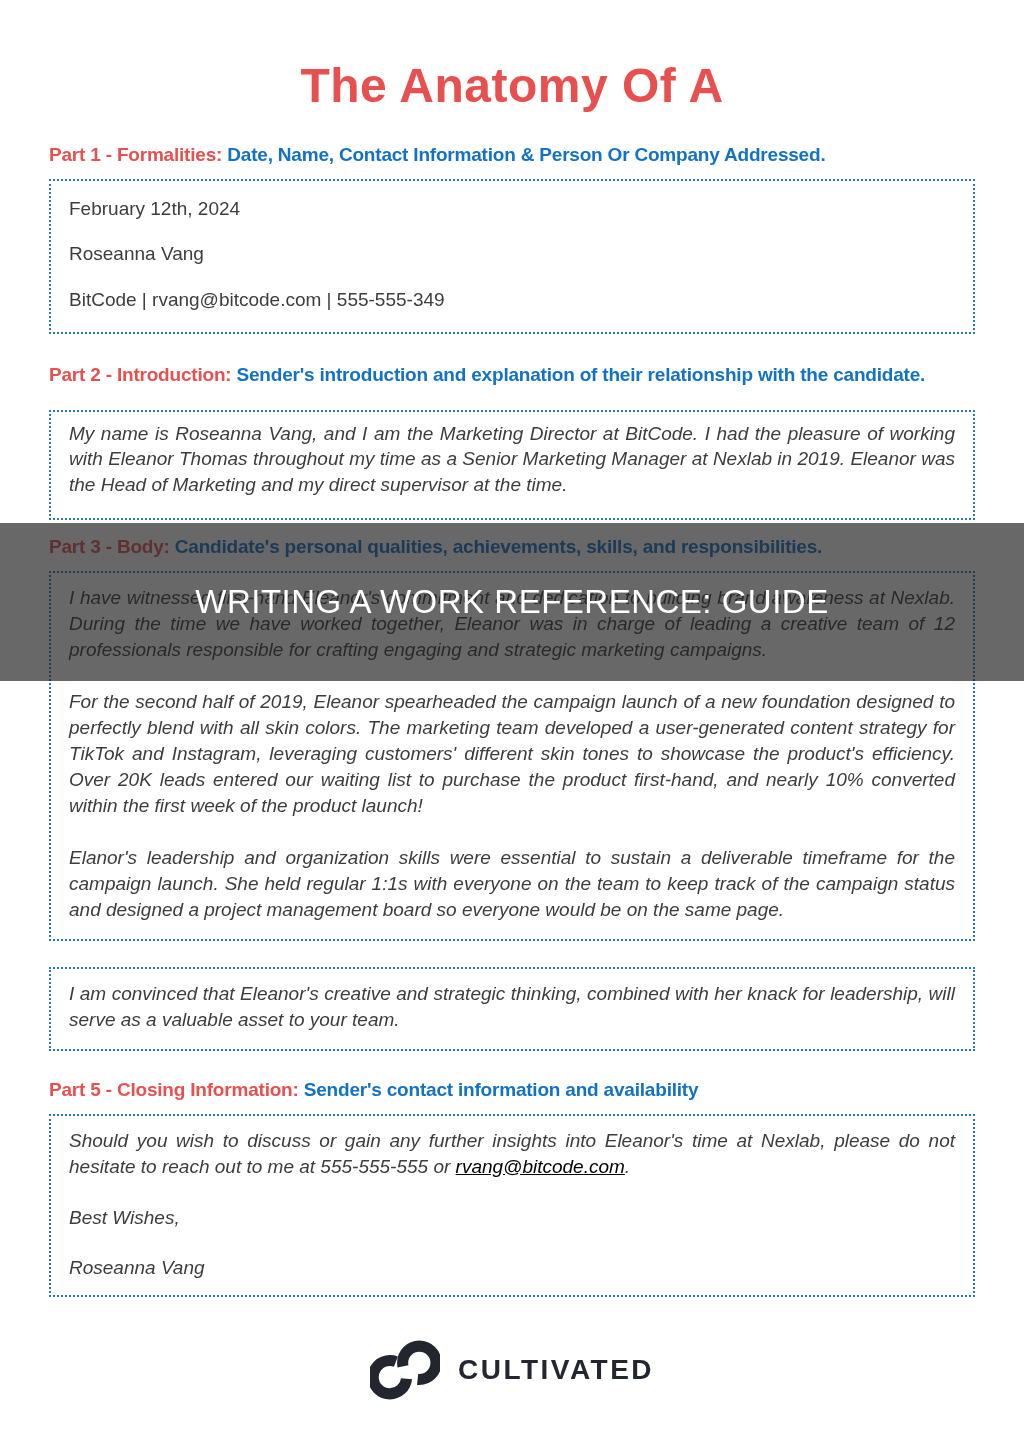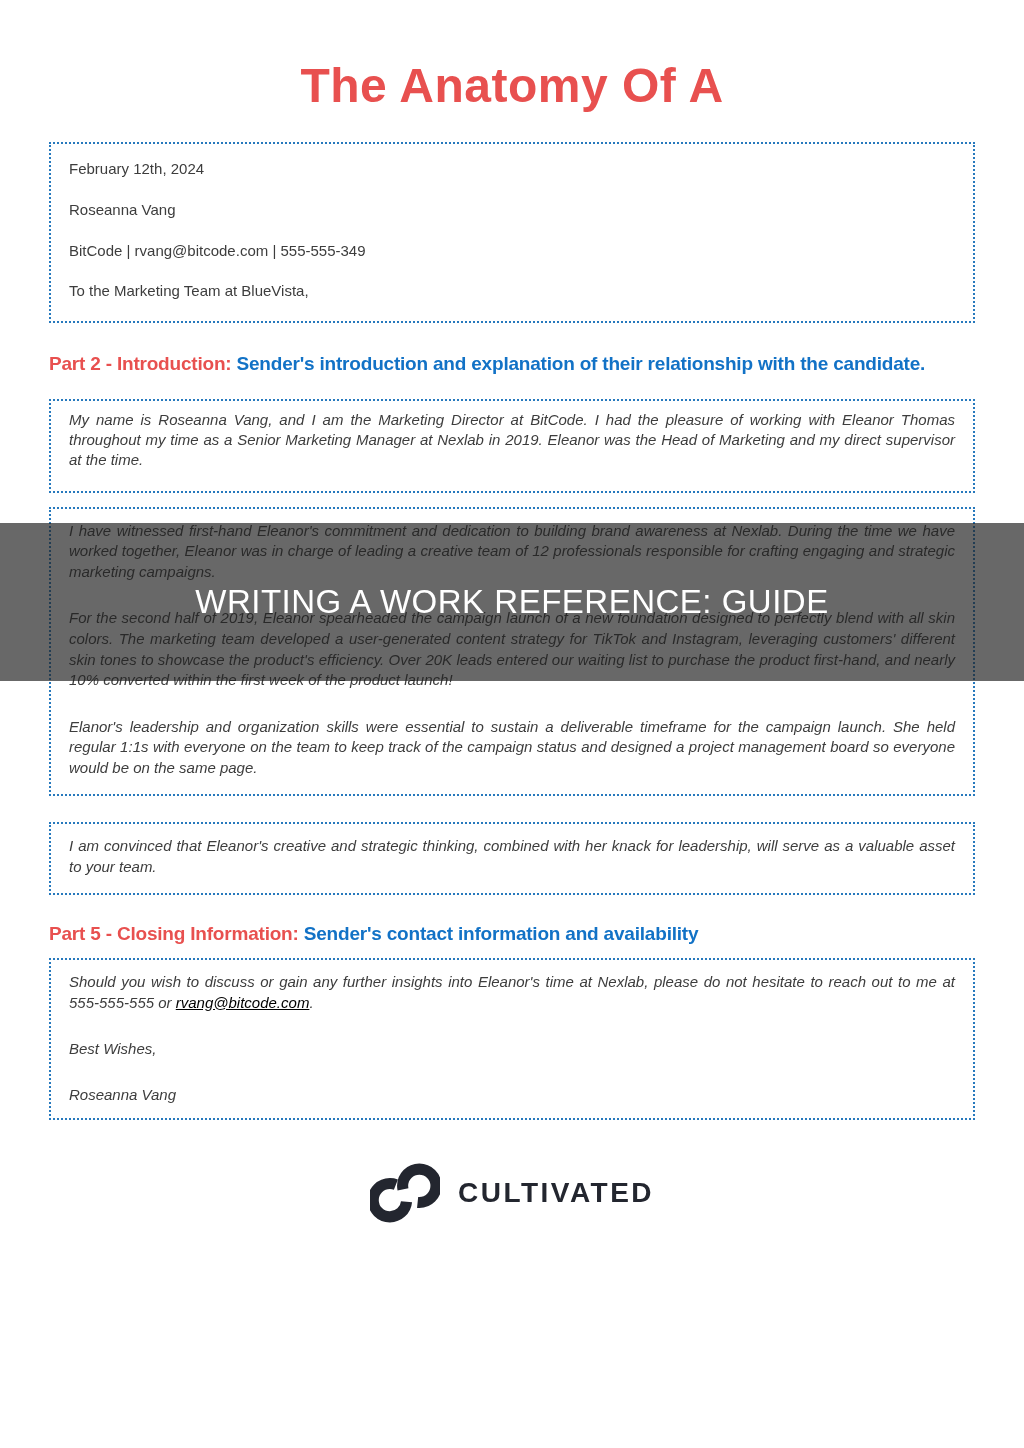--- a/index.html
+++ b/index.html
@@ -39,21 +39,21 @@
     letter-spacing: -0.2px;
   }
   .part-label { color: #e8504f; }
   .part-desc  { color: #1272c6; }
 
   
   .letter-box {
     border: 2px dotted #2779bd;
     margin-top: 11px;
     padding: 12px 18px 14px 18px;
-    font-size: 15px;
+    font-size: 19px;
   }
   .letter-box .plain-line {
     line-height: 1.25;
     margin-bottom: 22px;
     font-style: normal;
   }
   .letter-box .plain-line:last-child { margin-bottom: 2px; }
   .letter-box p.letter-par {
     font-style: italic;
     text-align: justify;
@@ -130,39 +130,46 @@
 </head>
 <body>
 
 <div class="page">
 
   <div class="title-block">
     <span class="title-red">The Anatomy Of A</span>
   </div>
 
   <div class="section" id="section-1">
+    <h2>
+      <span class="part-label">Part 1 - Formalities:</span>
+      <span class="part-desc">Date, Name, Contact Information &amp; Person Or Company Addressed.</span>
+    </h2>
     <div class="letter-box" id="box-1">
       <div class="plain-line">February 12th, 2024</div>
       <div class="plain-line">Roseanna Vang</div>
       <div class="plain-line">BitCode | rvang@bitcode.com | 555-555-349</div>
-      <div class="plain-line">To the Marketing Team at BlueVista,</div>
     </div>
   </div>
 
   <div class="section" id="section-2">
     <h2>
       <span class="part-label">Part 2 - Introduction:</span>
       <span class="part-desc">Sender's introduction and explanation of their relationship with the candidate.</span>
     </h2>
     <div class="letter-box" id="box-2">
       <p class="letter-par">My name is Roseanna Vang, and I am the Marketing Director at BitCode. I had the pleasure of working with Eleanor Thomas throughout my time as a Senior Marketing Manager at Nexlab in 2019. Eleanor was the Head of Marketing and my direct supervisor at the time.</p>
     </div>
   </div>
 
   <div class="section" id="section-3">
+    <h2>
+      <span class="part-label">Part 3 - Body:</span>
+      <span class="part-desc">Candidate's personal qualities, achievements, skills, and responsibilities.</span>
+    </h2>
     <div class="letter-box" id="box-3">
       <p class="letter-par">I have witnessed first-hand Eleanor's commitment and dedication to building brand awareness at Nexlab. During the time we have worked together, Eleanor was in charge of leading a creative team of 12 professionals responsible for crafting engaging and strategic marketing campaigns.</p>
       <p class="letter-par">For the second half of 2019, Eleanor spearheaded the campaign launch of a new foundation designed to perfectly blend with all skin colors. The marketing team developed a user-generated content strategy for TikTok and Instagram, leveraging customers' different skin tones to showcase the product's efficiency. Over 20K leads entered our waiting list to purchase the product first-hand, and nearly 10% converted within the first week of the product launch!</p>
       <p class="letter-par">Elanor's leadership and organization skills were essential to sustain a deliverable timeframe for the campaign launch. She held regular 1:1s with everyone on the team to keep track of the campaign status and designed a project management board so everyone would be on the same page.</p>
     </div>
   </div>
 
   <div class="section" id="section-4">
     <div class="letter-box" id="box-4">
       <p class="letter-par">I am convinced that Eleanor's creative and strategic thinking, combined with her knack for leadership, will serve as a valuable asset to your team.</p>

